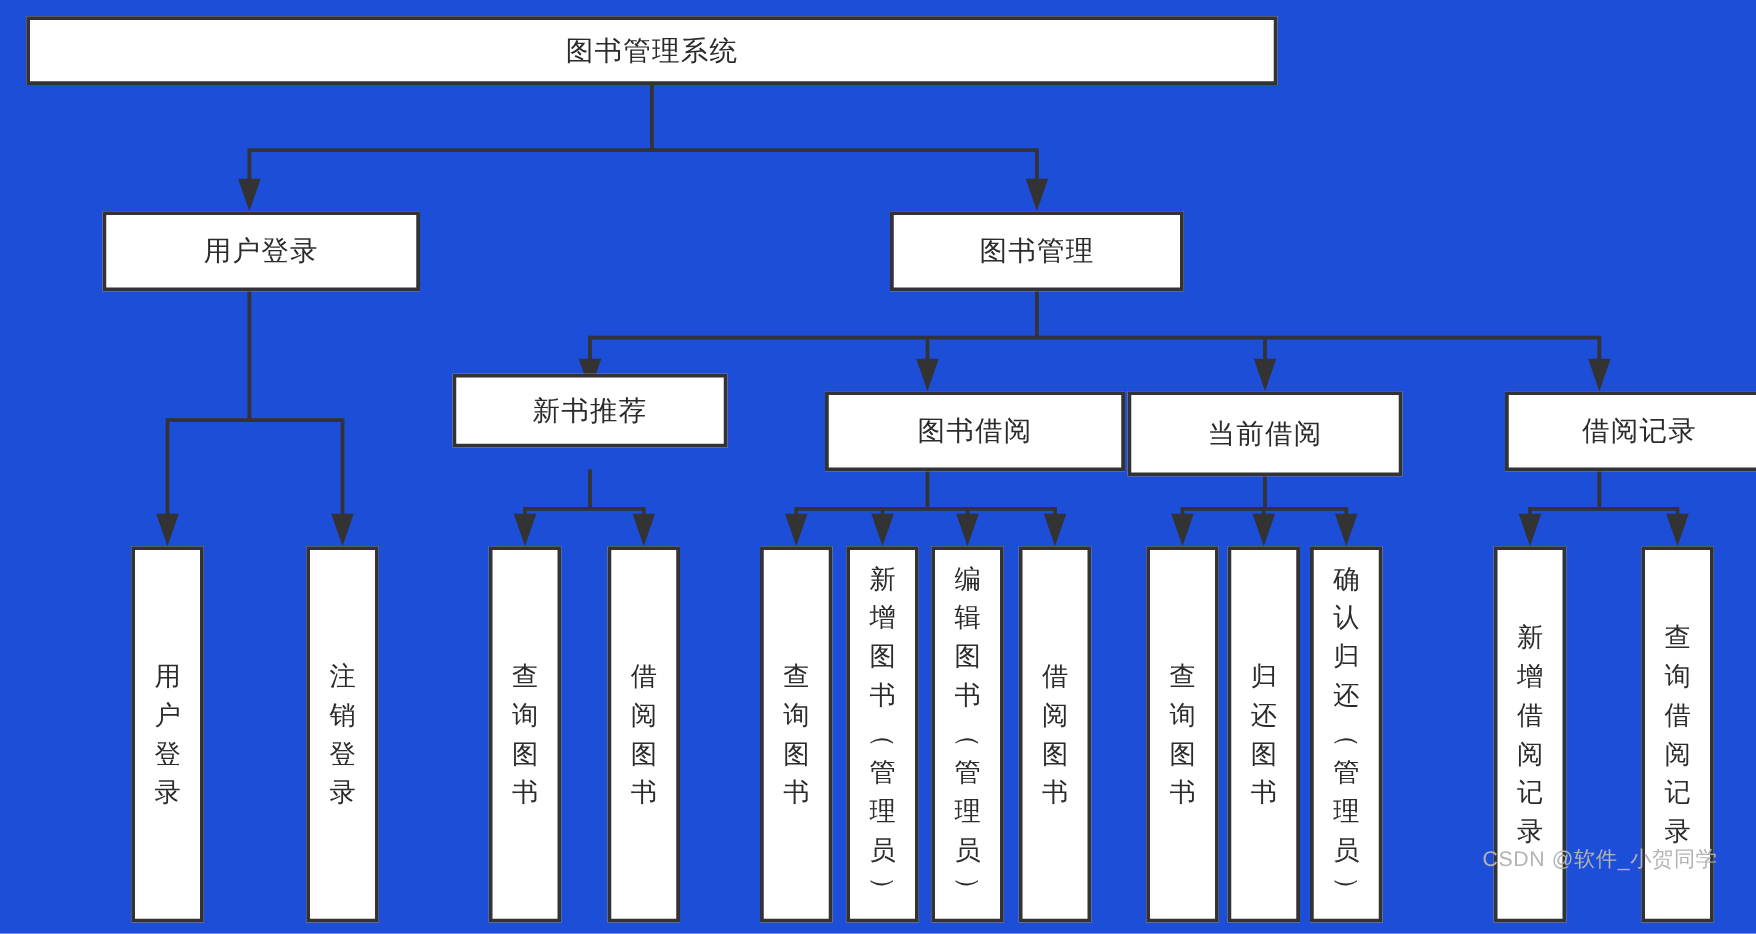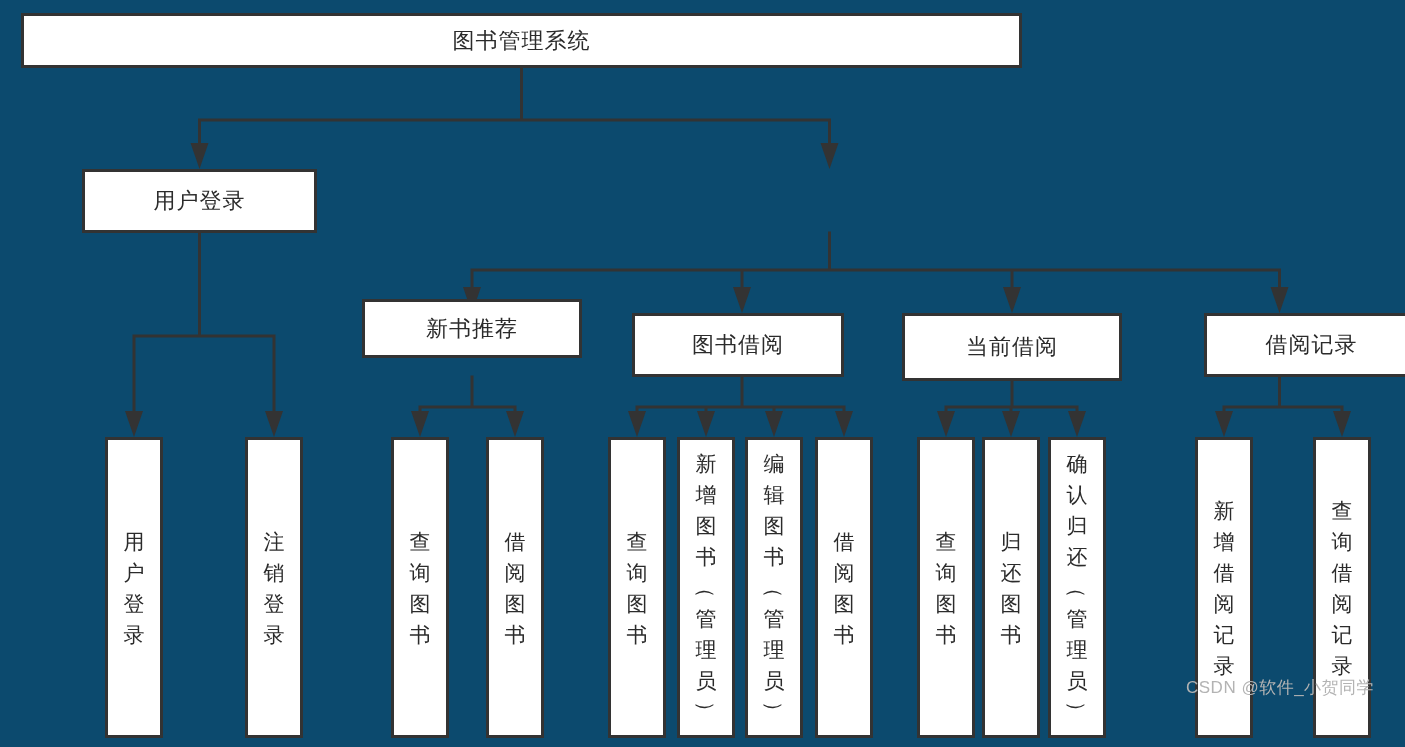--- a/index.html
+++ b/index.html
@@ -5,21 +5,21 @@
   html, body {
     margin: 0;
     padding: 0;
     background: #ffffff;
     font-family: "Liberation Sans", "DejaVu Sans", sans-serif;
   }
   .canvas {
     position: relative;
     width: 1405px;
     height: 747px;
-    background: #0c4a6e;
+    background: #1d4ed8;
     overflow: hidden;
   }
   .connector-layer {
     position: absolute;
     left: 0;
     top: 0;
     z-index: 1;
   }
   .node {
     position: absolute;
@@ -96,28 +96,31 @@
       <polygon points="1068,411 1086,411 1077,437" fill="#333333"></polygon>
       <path d="M 1279.5 377 L 1279.5 407 M 1224 407 L 1342 407 M 1224 407 L 1224 419 M 1342 407 L 1342 419" stroke="#333333" stroke-width="3" stroke-linecap="square" fill="none"></path>
       <polygon points="1215,411 1233,411 1224,437" fill="#333333"></polygon>
       <polygon points="1333,411 1351,411 1342,437" fill="#333333"></polygon>
     </svg>
 
   <div class="node h" style="left:21px;top:13px;width:1001px;height:55px">
     <span class="label">图书管理系统</span>
   </div>
 
-  <div class="node h" style="left:82px;top:169px;width:235px;height:64px">
+  <div class="node h" style="left:82px;top:169px;width:254px;height:64px">
     <span class="label">用户登录</span>
+  </div>
+  <div class="node h" style="left:712px;top:169px;width:235px;height:64px">
+    <span class="label">图书管理</span>
   </div>
 
   <div class="node h" style="left:362px;top:299px;width:220px;height:59px">
     <span class="label">新书推荐</span>
   </div>
-  <div class="node h" style="left:632px;top:313px;width:212px;height:64px">
+  <div class="node h" style="left:660px;top:313px;width:240px;height:64px">
     <span class="label">图书借阅</span>
   </div>
   <div class="node h" style="left:902px;top:313px;width:220px;height:68px">
     <span class="label">当前借阅</span>
   </div>
   <div class="node h" style="left:1204px;top:313px;width:215px;height:64px">
     <span class="label">借阅记录</span>
   </div>
 
   <div class="node v" style="left:105px;top:437px;width:58px;height:301px">

